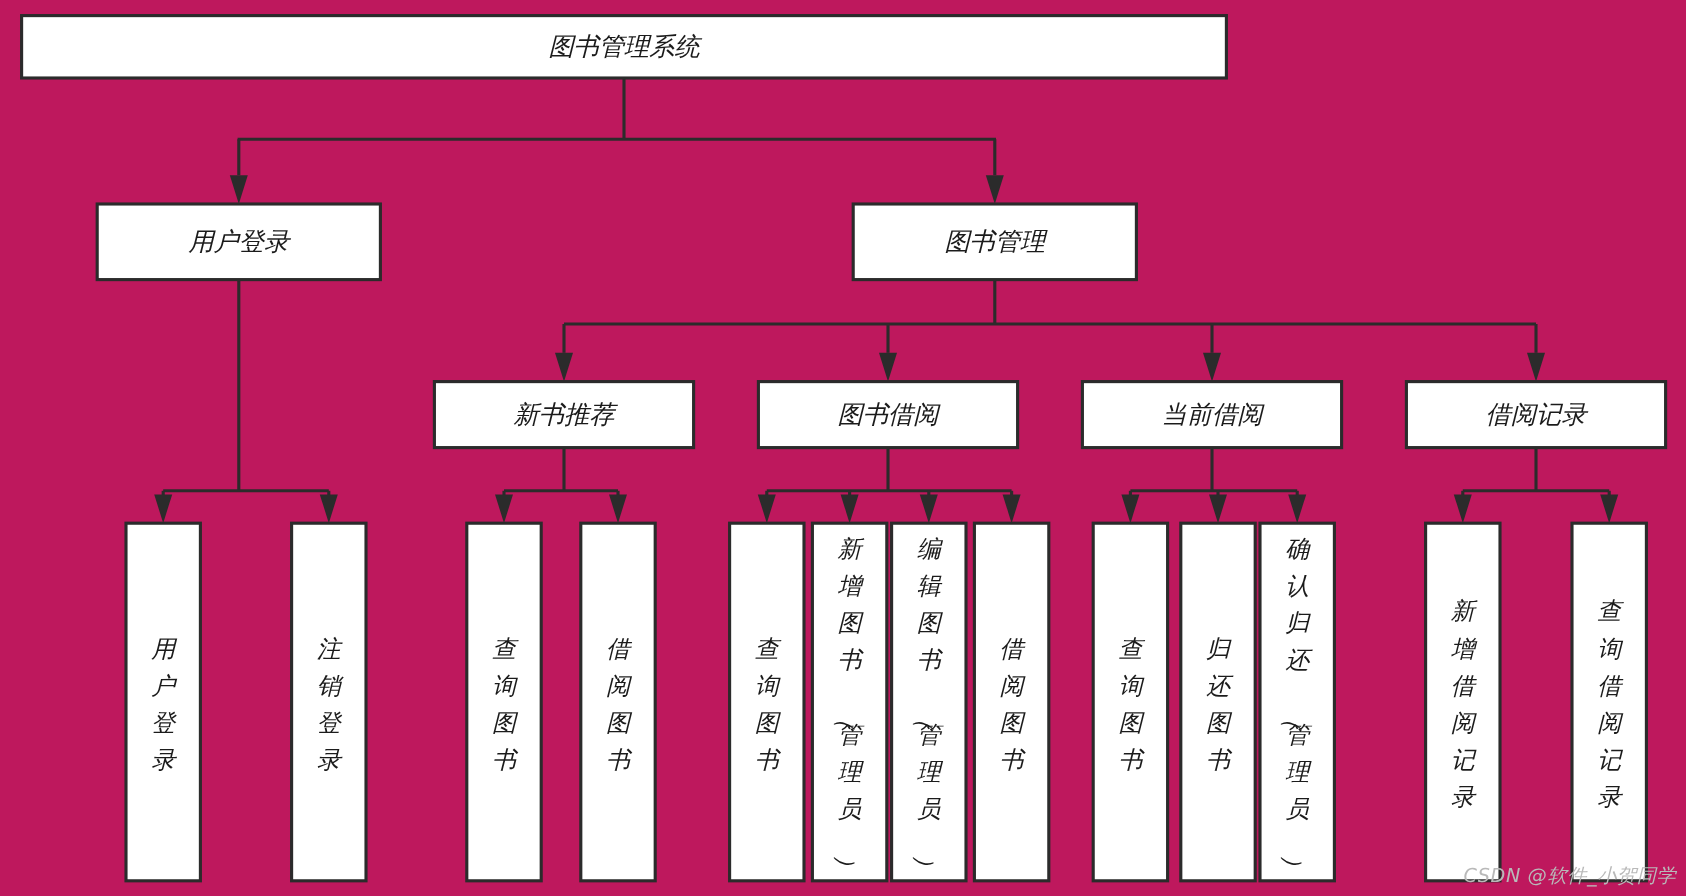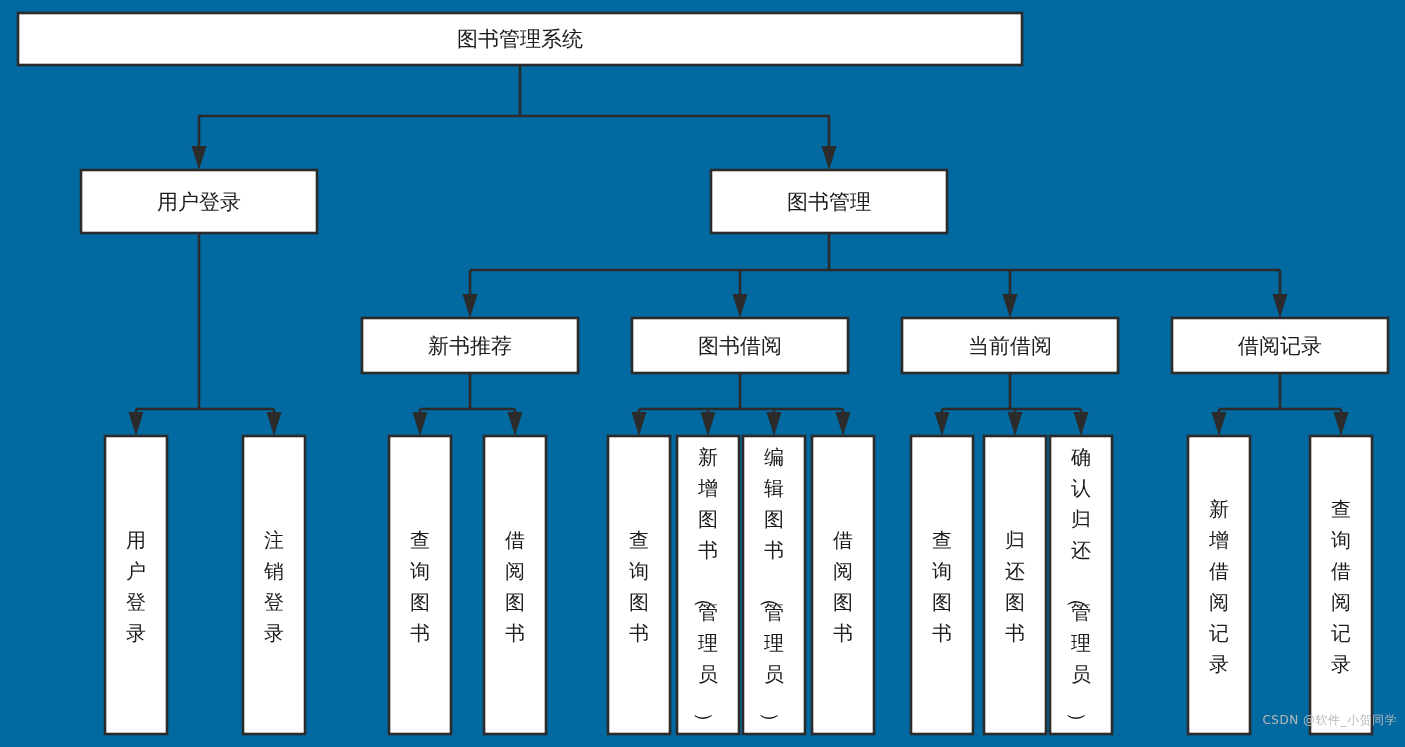--- a/index.html
+++ b/index.html
@@ -12,21 +12,22 @@
     width: 1405px;
     height: 747px;
     font-family: "DejaVu Sans", "Liberation Sans", sans-serif;
     overflow: hidden;
     position: relative;
   }
   #diagram-root {
     position: relative;
     width: 1405px;
     height: 747px;
-    background: #0369a1;
+    background: #be185d;
+    font-style: italic;
   }
   svg#flow-svg {
     position: absolute;
     top: 0;
     left: 0;
     width: 1405px;
     height: 747px;
     display: block;
   }
   .node-rect {
@@ -55,23 +56,23 @@
   .node-label-v {
     font-family: "DejaVu Sans", "Liberation Sans", sans-serif;
     font-size: 20px;
     fill: #1b1b1b;
     text-anchor: middle;
     white-space: pre;
   }
   .watermark-text {
     position: absolute;
     right: 8px;
-    bottom: 18px;
-    font-family: "DejaVu Sans", "Liberation Sans", sans-serif;
-    font-size: 12px;
+    bottom: 6px;
+    font-family: "DejaVu Sans", "Liberation Sans", sans-serif;
+    font-size: 16px;
     color: #b9b9b9;
     letter-spacing: 0.5px;
     user-select: none;
     pointer-events: none;
     white-space: nowrap;
   }
 </style>
 </head>
 <body>
 

